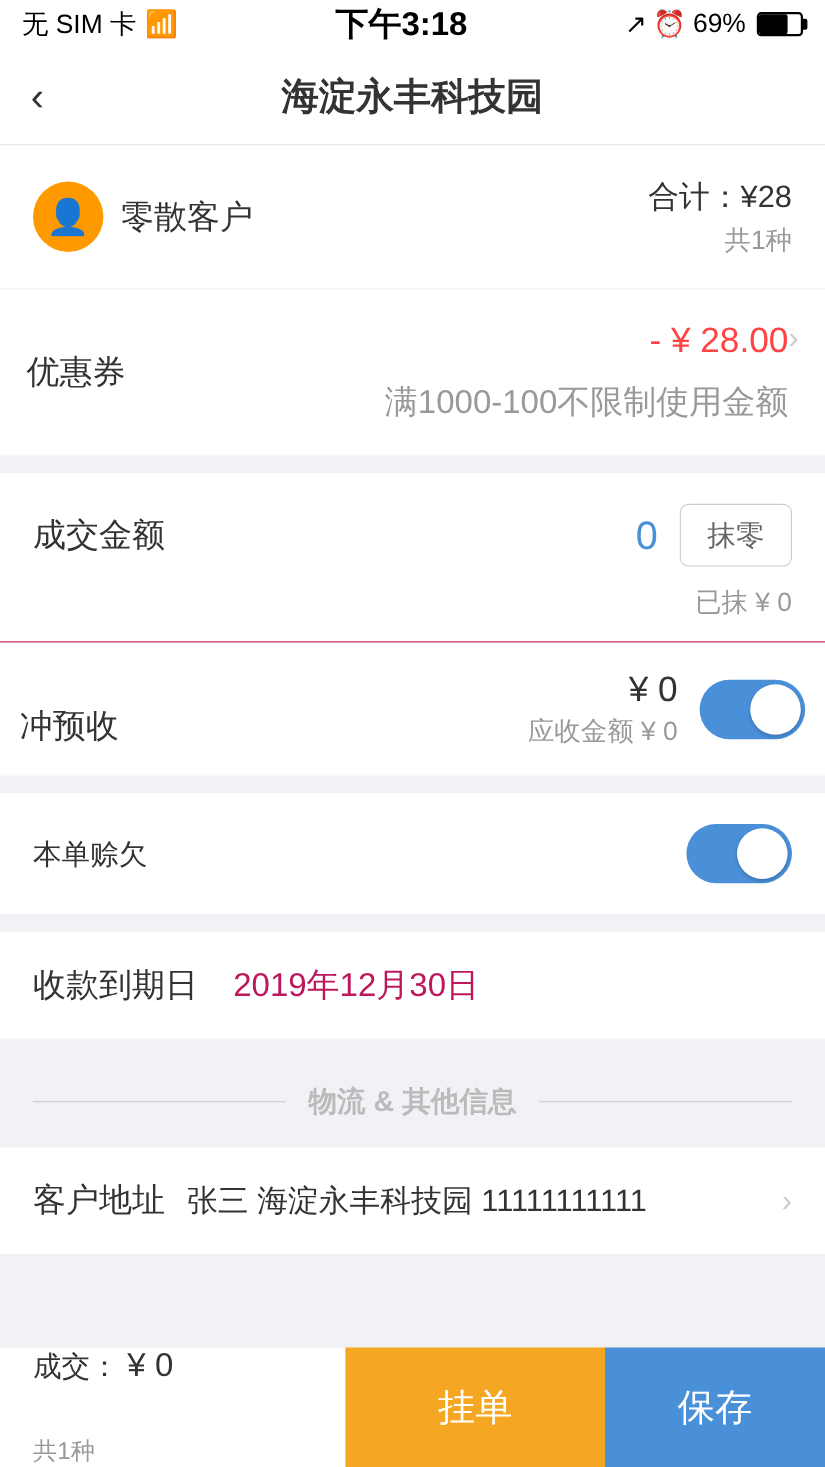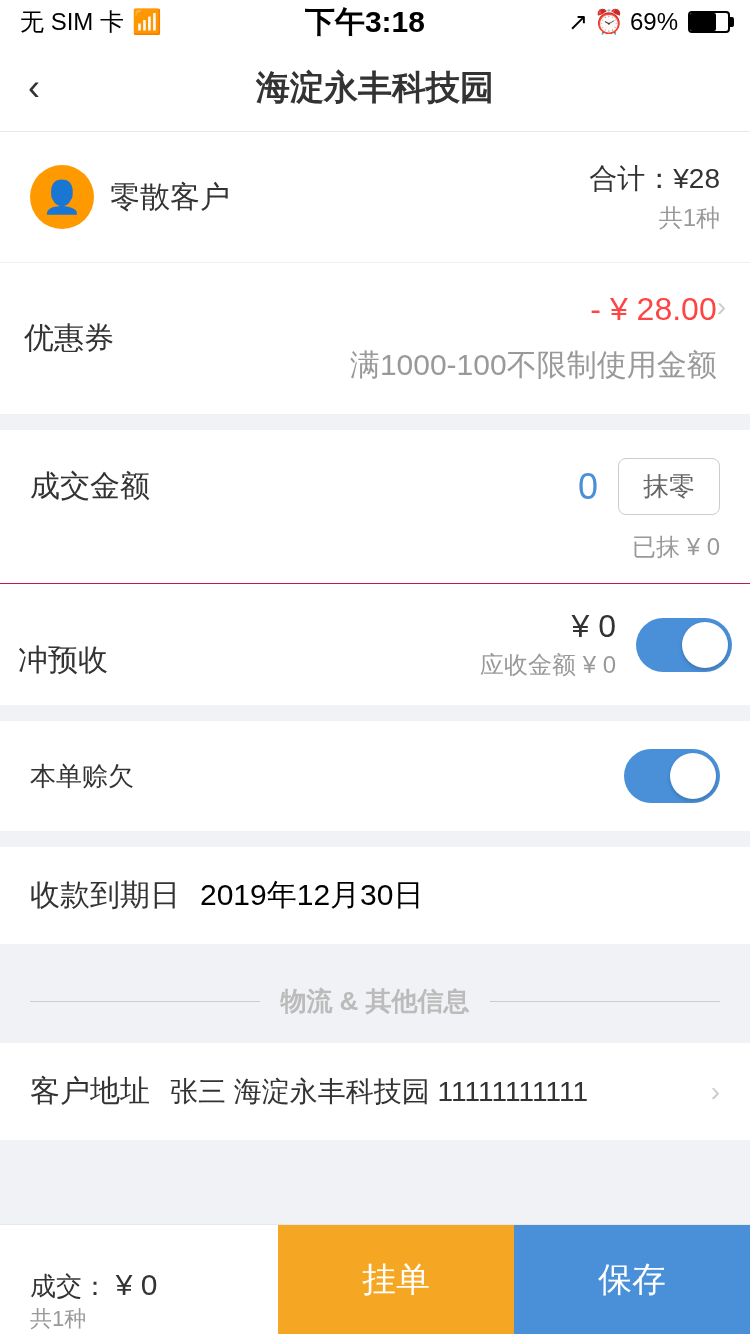--- a/index.html
+++ b/index.html
@@ -213,21 +213,21 @@
     
     .due-row {
       background: #fff;
       padding: 28px 30px;
       margin-bottom: 16px;
       display: flex;
       align-items: center;
       gap: 20px;
     }
     .due-label { font-size: 30px; color: #333; }
-    .due-date { font-size: 30px; color: #000000; }
+    .due-date { font-size: 30px; color: #be185d; margin-left: 12px; }
 
     
     .logistics-divider {
       background: #f0f2f5;
       display: flex;
       align-items: center;
       justify-content: center;
       gap: 20px;
       padding: 24px 30px;
       margin-bottom: 0;
@@ -260,38 +260,38 @@
       height: 110px;
       background: #fff;
       display: flex;
       align-items: stretch;
       border-top: 1px solid #e8e8e8;
     }
     .bottom-left {
       flex: 1;
       display: flex;
       flex-direction: column;
-      justify-content: flex-end;
+      justify-content: space-between;
       padding: 0 30px;
     }
     .bottom-deal-label { font-size: 26px; color: #333; }
     .bottom-deal-amount { font-size: 30px; color: #333; font-weight: 500; }
     .bottom-deal-count { font-size: 22px; color: #999; }
     .btn-pending {
       width: 236px;
       background: #f5a623;
       border: none;
       color: #fff;
       font-size: 34px;
       font-weight: 500;
       cursor: pointer;
       display: flex; align-items: center; justify-content: center;
     }
     .btn-save {
-      width: 236px;
+      width: 200px;
       background: #4a90d9;
       border: none;
       color: #fff;
       font-size: 34px;
       font-weight: 500;
       cursor: pointer;
       display: flex; align-items: center; justify-content: center;
     }
   </style>
 </head>

